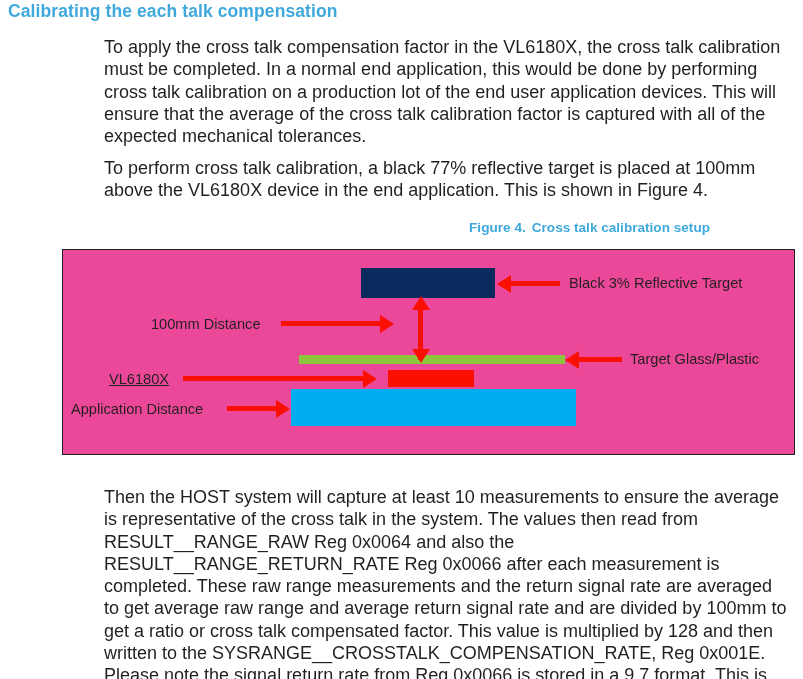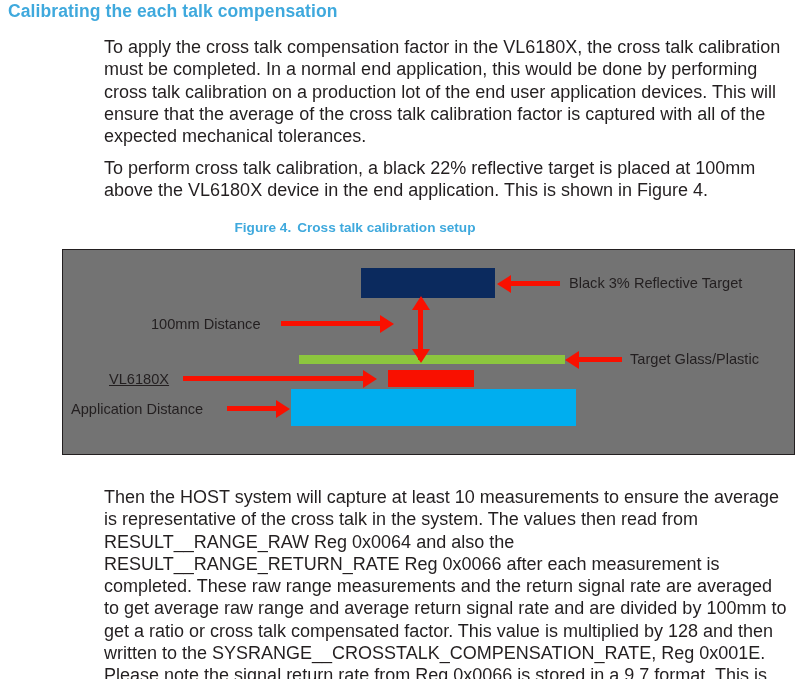--- a/index.html
+++ b/index.html
@@ -44,36 +44,36 @@
   #para-1 { top: 36px; }
   #para-2 { top: 157px; }
   #para-3 { top: 486px; }
 
   
   .figure-caption {
     position: absolute;
     left: 0;
     top: 220px;
     width: 710px;
-    text-align: center;
+    text-align: right;
     font-size: 13.6px;
     font-weight: bold;
     color: #3fa9dd;
   }
   .figure-caption .cap-num { margin-right: 6px; }
 
   
   .figure-frame {
     position: absolute;
     left: 62px;
     top: 249px;
     width: 733px;
     height: 206px;
     border: 1px solid #231f20;
-    background: #737373;
+    background: #ec4899;
     box-sizing: border-box;
   }
   .fig-inner {
     position: absolute;
     inset: 0;
   }
 
   
   .blk {
     position: absolute;
@@ -146,21 +146,21 @@
 </head>
 <body>
 
 <div class="section-heading">Calibrating the each talk compensation</div>
 
 <div class="body-col" id="para-1">
   <p class="para">To apply the cross talk compensation factor in the VL6180X, the cross talk calibration must be completed. In a normal end application, this would be done by performing cross talk calibration on a production lot of the end user application devices. This will ensure that the average of the cross talk calibration factor is captured with all of the expected mechanical tolerances.</p>
 </div>
 
 <div class="body-col" id="para-2">
-  <p class="para">To perform cross talk calibration, a black 22% reflective target is placed at 100mm above the VL6180X device in the end application. This is shown in Figure 4.</p>
+  <p class="para">To perform cross talk calibration, a black 77% reflective target is placed at 100mm above the VL6180X device in the end application. This is shown in Figure 4.</p>
 </div>
 
 <div class="figure-caption">
   <span class="cap-num">Figure 4.</span><span>Cross talk calibration setup</span>
 </div>
 
 <div class="figure-frame">
   <div class="fig-inner">
 
     <div class="blk blk-target"></div>

